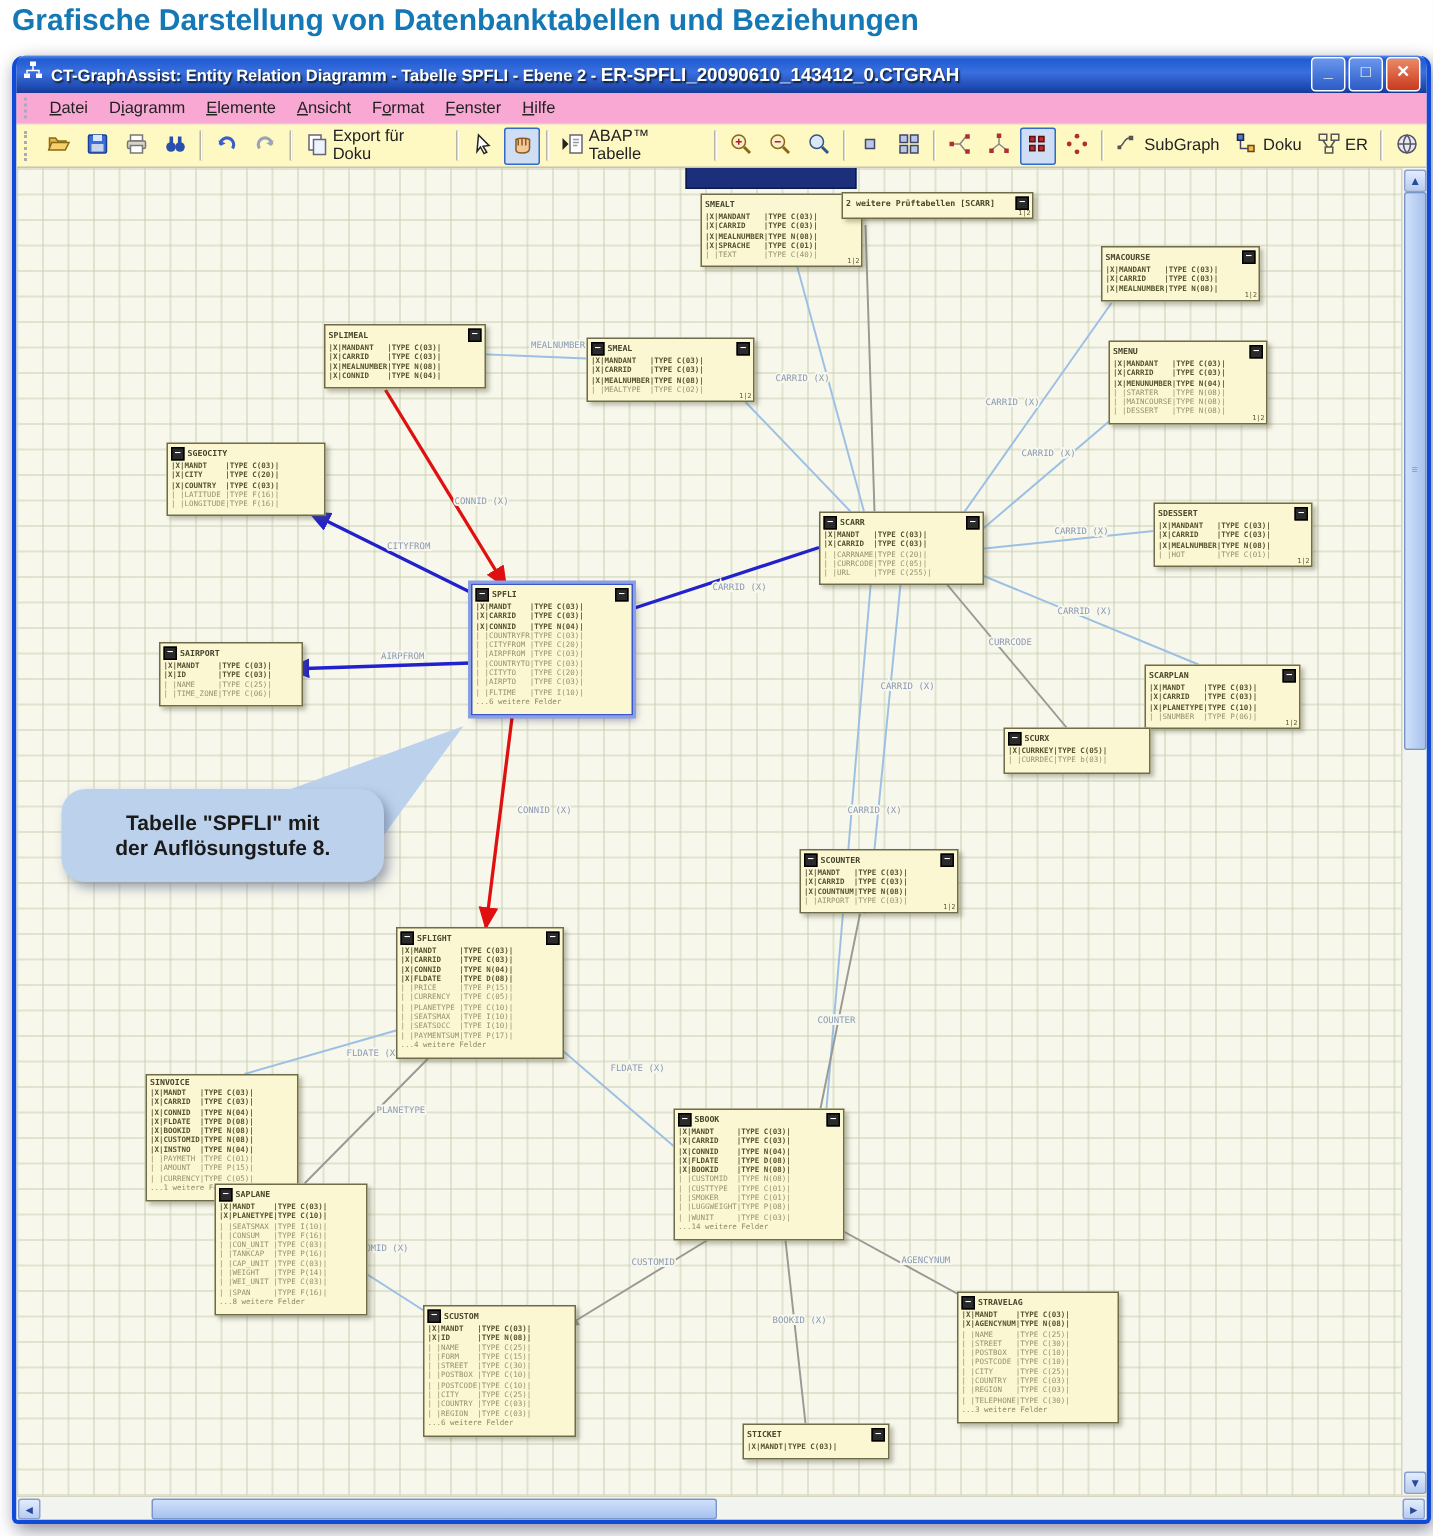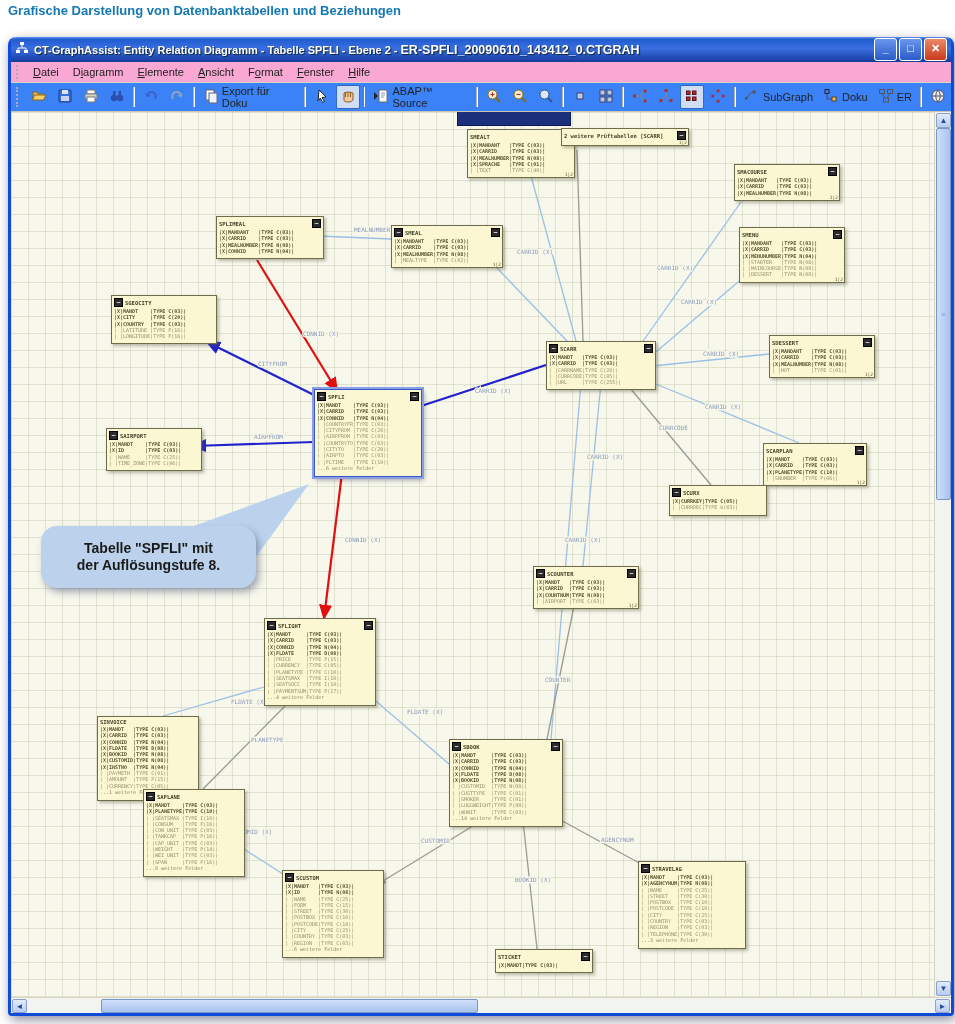--- a/index.html
+++ b/index.html
@@ -1,36 +1,36 @@
 <!DOCTYPE html>
 <html><head>
 <meta charset="utf-8">
 <style>
   html,body{margin:0;padding:0;background:#fff;width:955px;height:1024px;overflow:hidden;
     font-family:"Liberation Sans",sans-serif;}
-  #page-heading{margin:3px 0 3px 8px;font-size:13px;font-weight:bold;color:#1478b4;letter-spacing:0;}
+  #page-heading{margin:3px 0 3px 8px;font-size:20px;font-weight:bold;color:#1478b4;letter-spacing:0;}
   
   #app-window{position:absolute;left:8px;top:37px;width:940px;height:976px;
     border:3px solid #0f4bd8;border-top:none;border-radius:8px 8px 4px 4px;
     box-shadow:2px 4px 12px rgba(0,0,40,.45);background:#ece9d8;display:flex;flex-direction:column;}
   #title-bar{height:25px;border-radius:6px 6px 0 0;display:flex;align-items:center;padding:0 4px;
     background:linear-gradient(180deg,#5c8ef0 0%,#205cd0 10%,#3a6fe0 45%,#1b44a8 92%,#143a90 100%);
     color:#fff;flex:0 0 auto;}
   #title-text{flex:1;font-size:11px;font-weight:bold;white-space:nowrap;overflow:hidden;
     text-shadow:1px 1px 1px #123;margin-left:5px;}
   #title-text .tfile{font-size:12.5px;}
   .winbtn{width:21px;height:21px;margin-left:2px;border-radius:3px;border:1px solid #fff;
     font-size:11px;line-height:19px;text-align:center;color:#fff;font-weight:bold;
     background:linear-gradient(180deg,#6a96ec,#2a5cc8);}
   .winbtn.close{background:linear-gradient(180deg,#ec8a66,#c83a1e);}
   #menu-bar{height:20px;background:#f9a8d4;display:flex;align-items:center;font-size:11px;
     border-bottom:1px solid #d8d4c0;flex:0 0 auto;padding-left:2px;}
   .grip{width:5px;height:70%;margin:0 3px;border-left:2px dotted #aab;}
   .mitem{padding:2px 7px;color:#222;}
-  #toolbar{height:28px;background:#3b82f6;display:flex;align-items:center;font-size:11px;
+  #toolbar{height:28px;background:#fef9c3;display:flex;align-items:center;font-size:11px;
     border-bottom:1px solid #c8c4b0;flex:0 0 auto;padding-left:2px;}
   .tbtn{display:flex;align-items:center;gap:3px;padding:2px 3px;margin:0 1px;border:1px solid transparent;border-radius:2px;color:#222;}
   .tbtn.pressed{border:1px solid #316ac5;background:#cfddf5;}
   .tsep{width:1px;height:20px;background:#b8b4a0;border-right:1px solid #fff;margin:0 3px;}
   
   #content-row{flex:1;display:flex;min-height:0;}
   #diagram-canvas{position:relative;flex:1;overflow:hidden;background-color:#f7f7ec;
     background-image:linear-gradient(to right,rgba(200,206,176,.5) 1px,transparent 1px),
       linear-gradient(to bottom,rgba(200,206,176,.5) 1px,transparent 1px);
     background-size:17px 17px;}
@@ -164,21 +164,21 @@
             <path d="M5.5 5v4M8 4.5V9M10.5 4.5V9" stroke="#8a5a20" fill="none"></path>
           </svg></span>
       </span>
       <span class="tsep"></span>
       <span class="tbtn">
         <span><svg width="16" height="16">
             <path d="M1 4l4 4-4 4z" fill="#222"></path>
             <rect x="6" y="2" width="8" height="12" fill="#fff" stroke="#667"></rect>
             <path d="M8 5h4M8 7h4M8 9h3" stroke="#99a"></path>
           </svg></span>
-        <span>ABAP™ Source</span>
+        <span>ABAP™ Tabelle</span>
       </span>
       <span class="tsep"></span>
       <span class="tbtn">
         <span><svg width="16" height="16">
             <circle cx="6.5" cy="6.5" r="4.5" fill="#f8eecb" stroke="#8a6914"></circle>
             <path d="M4.5 6.5h4M6.5 4.5v4" stroke="#b02020"></path>
             <path d="M10 10l4 4" stroke="#8a6914" stroke-width="2"></path>
           </svg></span>
       </span>
       <span class="tbtn">

